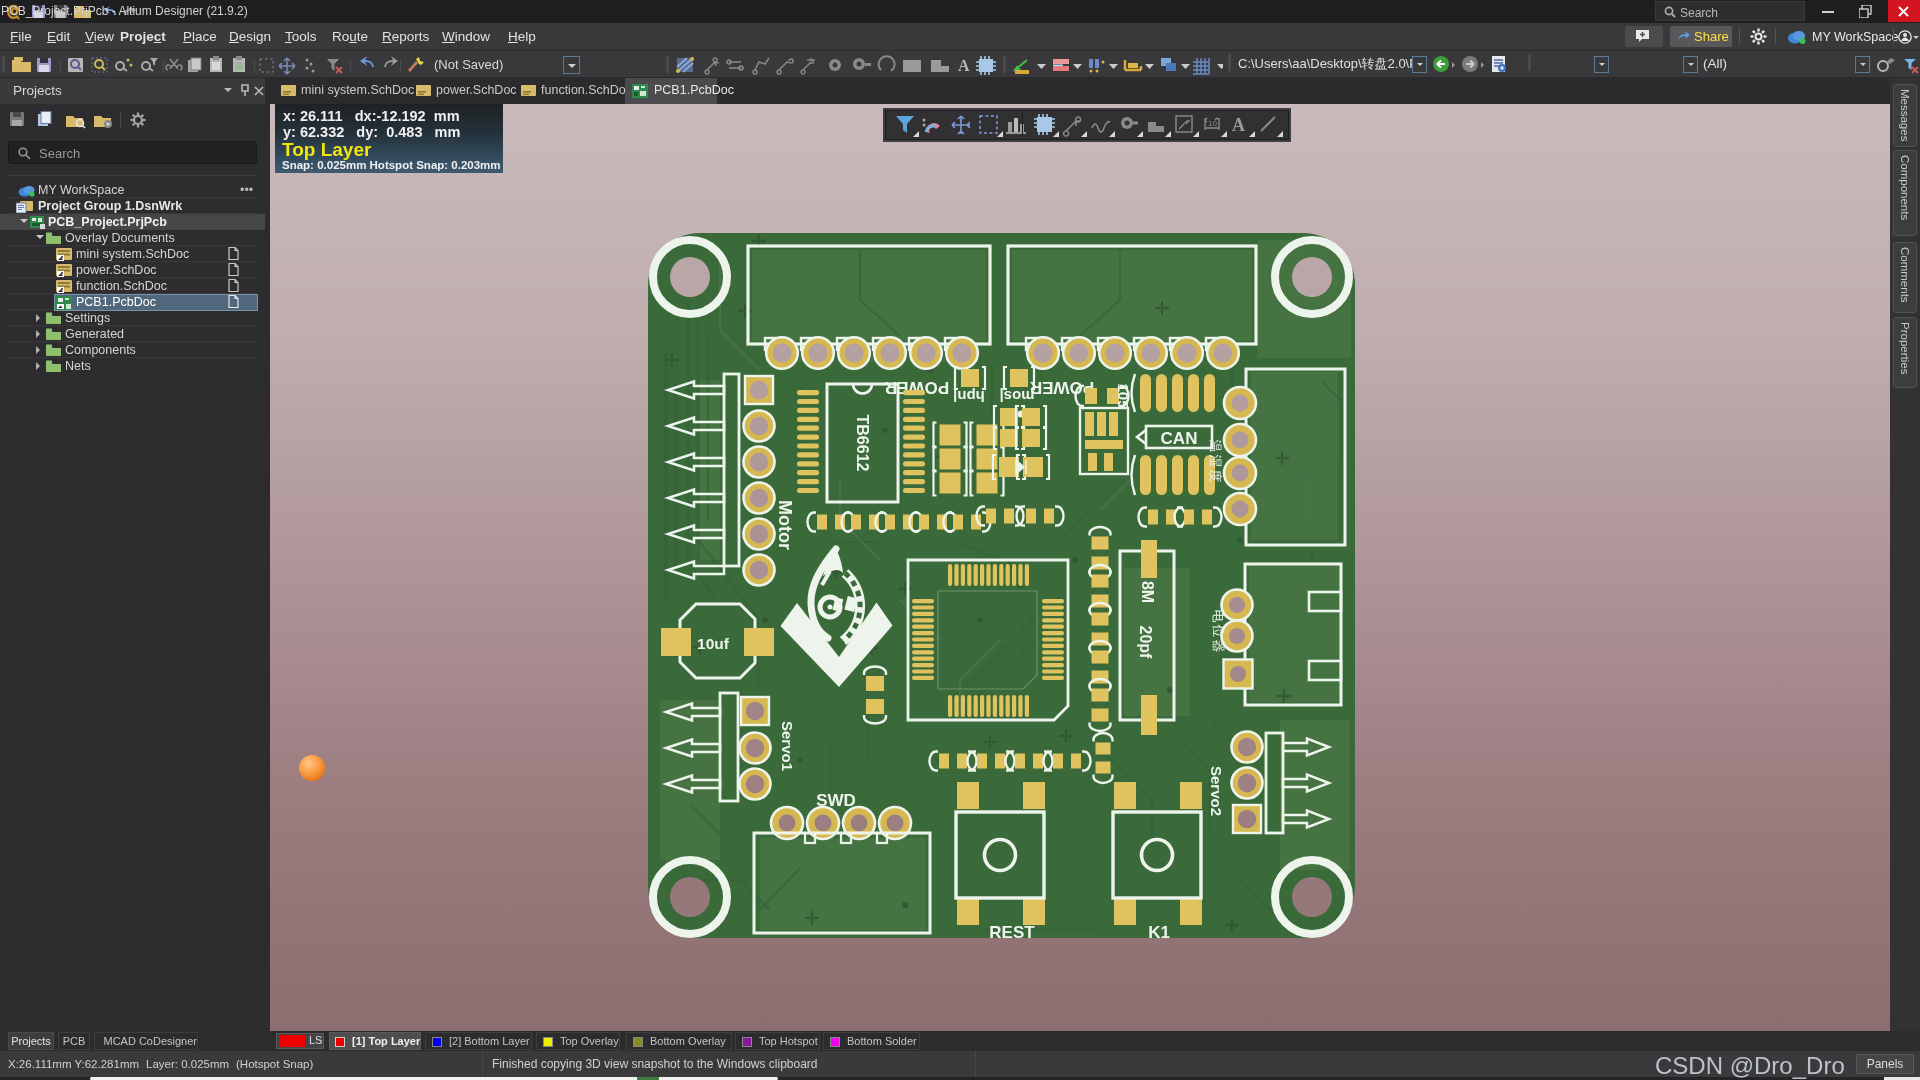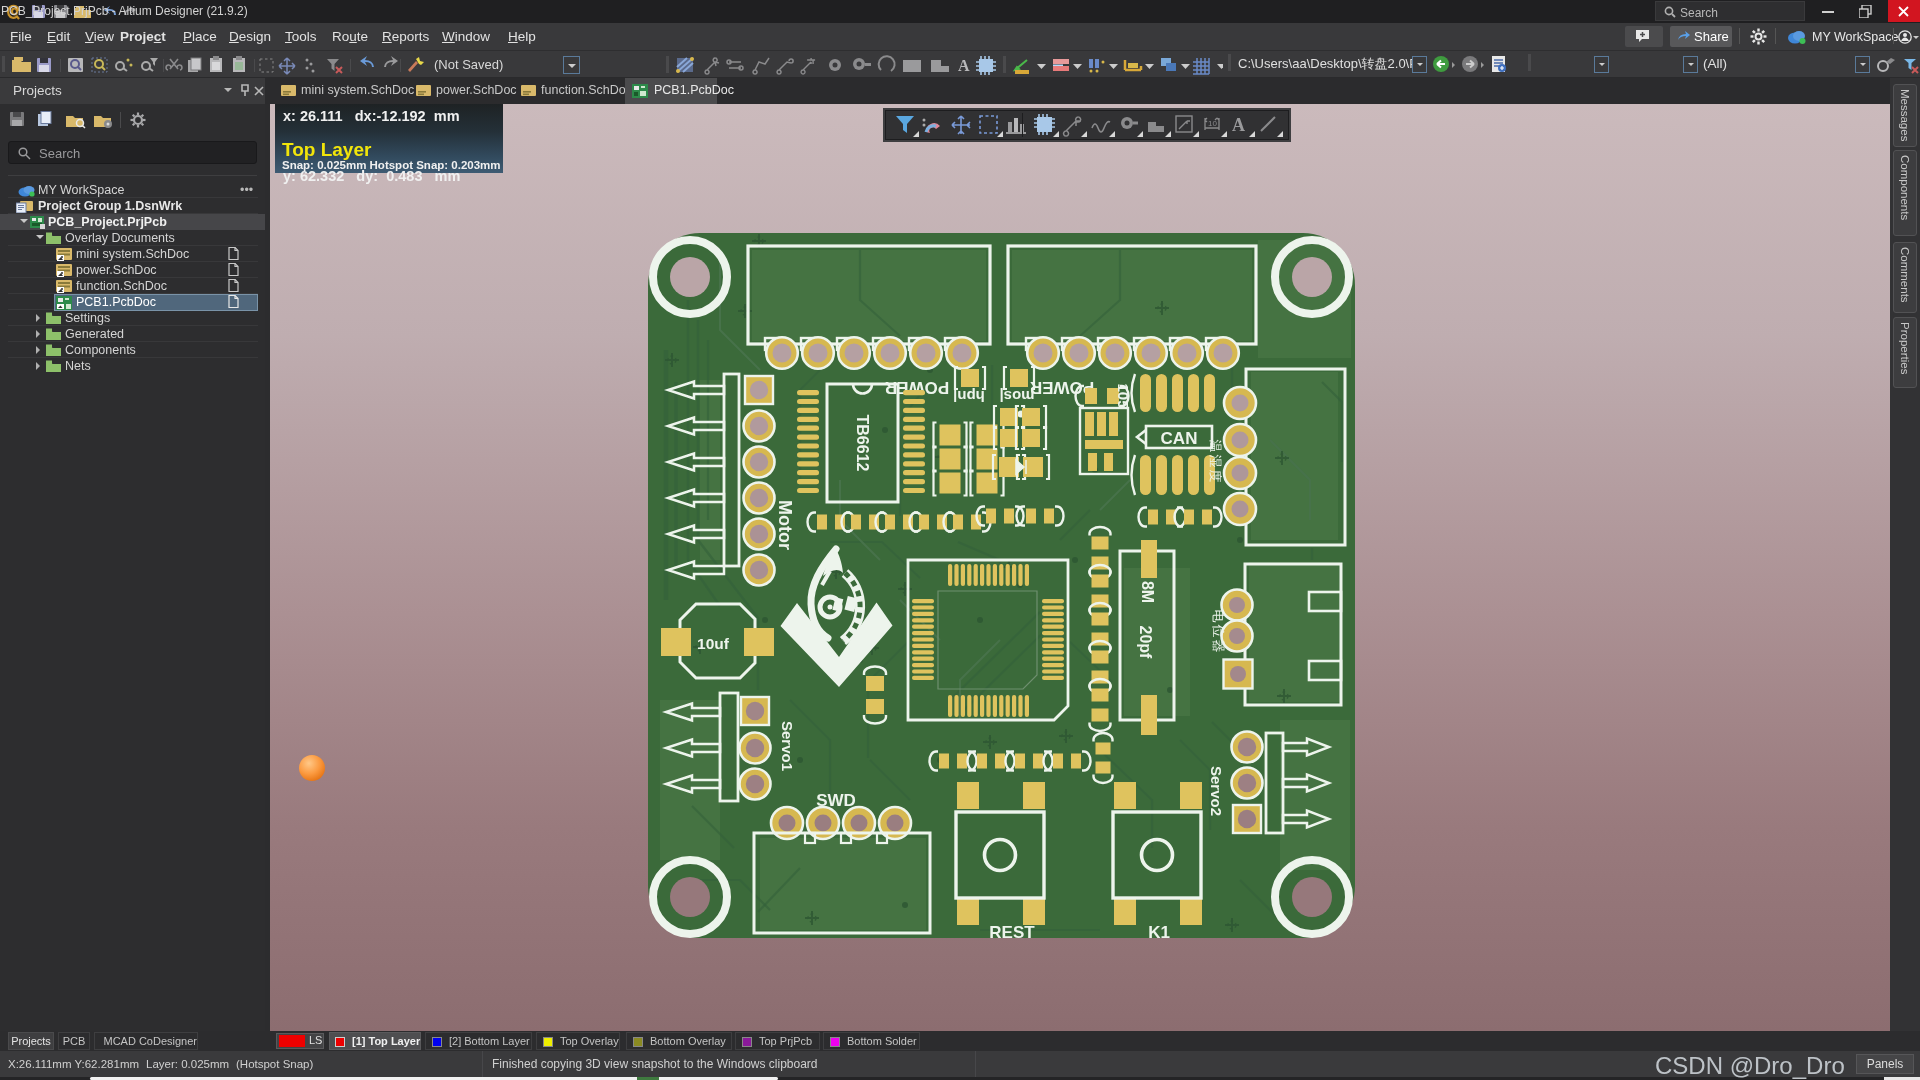--- a/index.html
+++ b/index.html
@@ -53,21 +53,21 @@
   <div class="abs" style="left:382px;top:6px;"><u>R</u>eports</div>
   <div class="abs" style="left:442px;top:6px;"><u>W</u>indow</div>
   <div class="abs" style="left:508px;top:6px;"><u>H</u>elp</div>
 
   <div class="abs" style="left:1625px;top:3px;width:38px;height:21px;background:#4b4b4d;border-radius:2px;">
     <svg width="18" height="15" style="margin:3px 10px">
         <path d="M1,1 h13 v9 h-7 l-3,3 v-3 h-3 z" fill="#e8e8e8"></path>
         <path d="M7.5,3 v5 M5,5.5 h5" stroke="#4b4b4d" stroke-width="1.5"></path>
       </svg>
   </div>
-  <div class="abs" style="left:1670px;top:3px;width:62px;height:21px;background:#58585a;border-radius:2px;color:#ffffff;font-size:13px;">
+  <div class="abs" style="left:1670px;top:3px;width:62px;height:21px;background:#58585a;border-radius:2px;color:#fde047;font-size:13px;">
     <svg width="14" height="12" style="margin:4px 3px -1px 7px">
         <path d="M1,10 q1,-6 8,-6 l-1,-3 5,4 -5,4 1,-3 q-6,0 -8,4z" fill="#5aa0e8"></path>
       </svg>Share
   </div>
   <div class="abs" style="left:1739px;top:5px;width:1px;height:16px;background:#555;"></div>
   <svg class="abs" style="left:1750px;top:5px" width="17" height="17">
       <circle cx="8.5" cy="8.5" r="3" fill="none" stroke="#e8e8e8" stroke-width="2"></circle>
       <g stroke="#e8e8e8" stroke-width="2.4">
         <line x1="8.5" y1="0.5" x2="8.5" y2="3.5"></line>
         <line x1="8.5" y1="13.5" x2="8.5" y2="16.5"></line>
@@ -995,21 +995,21 @@
 <circle cx="1247" cy="783" r="9.2" fill="#9d8083"></circle>
 <rect x="1233.0" y="805.0" width="28" height="28" fill="#d6b850" stroke="#edf4ec" stroke-width="2.4"></rect>
 <circle cx="1247" cy="819" r="9.2" fill="#9b7e81"></circle>
 <text x="1216" y="796" font-size="15" font-weight="bold" fill="#edf4ec" text-anchor="middle" transform="rotate(90 1216 791)">Servo2</text>
 </svg>
 
   <div class="abs" style="left:29px;top:651px;width:26px;height:26px;border-radius:50%;background:radial-gradient(circle at 38% 32%,#ffc888 0%,#fb9a40 45%,#e87818 75%,#c05c10 100%);"></div>
 
   <div class="abs" style="left:5px;top:0;width:228px;height:69px;background:linear-gradient(180deg,#1e2224 0%,#243038 40%,#31495c 75%,#3e5b73 100%);color:#f0f0f0;font-weight:bold;">
     <div class="abs" style="left:8px;top:4px;font-size:14.5px;white-space:nowrap;">x: 26.111&nbsp;&nbsp;&nbsp;dx:-12.192&nbsp; mm</div>
-    <div class="abs" style="left:8px;top:20px;font-size:14.5px;white-space:nowrap;margin-top:44px;">y: 62.332&nbsp;&nbsp;&nbsp;dy:&nbsp; 0.483&nbsp;&nbsp; mm</div>
+    <div class="abs" style="left:8px;top:20px;font-size:14.5px;white-space:nowrap;">y: 62.332&nbsp;&nbsp;&nbsp;dy:&nbsp; 0.483&nbsp;&nbsp; mm</div>
     <div class="abs" style="left:7px;top:35px;font-size:19px;color:#f2e50a;">Top Layer</div>
     <div class="abs" style="left:7px;top:55px;font-size:11.5px;white-space:nowrap;">Snap: 0.025mm Hotspot Snap: 0.203mm</div>
   </div>
 
   <div class="abs" style="left:615px;top:6px;width:404px;height:30px;background:#313133;border:1px solid #1d1d1f;outline:2px solid #3e3e40;text-decoration:underline;">
     <svg width="398" height="28">
       <g transform="translate(8,3)">
         <path d="M2,2 h18 l-7,8 v9 l-4,-3 v-6 z" fill="#5aa7e0"></path>
       </g>
       <g transform="translate(36,3)">
@@ -1117,21 +1117,21 @@
   <div class="abs" style="left:536px;top:1px;width:84px;height:18px;border:1px solid #3e3e40;">
     <div class="abs" style="left:6px;top:4px;width:10px;height:10px;background:#eeee00;border:1px solid #888;"></div>
     <div class="abs" style="left:23px;top:2px;">Top Overlay</div>
   </div>
   <div class="abs" style="left:626px;top:1px;width:106px;height:18px;border:1px solid #3e3e40;">
     <div class="abs" style="left:6px;top:4px;width:10px;height:10px;background:#8a8a22;border:1px solid #888;"></div>
     <div class="abs" style="left:23px;top:2px;">Bottom Overlay</div>
   </div>
   <div class="abs" style="left:735px;top:1px;width:85px;height:18px;border:1px solid #3e3e40;">
     <div class="abs" style="left:6px;top:4px;width:10px;height:10px;background:#8a1a9a;border:1px solid #888;"></div>
-    <div class="abs" style="left:23px;top:2px;">Top PrjPcb</div>
+    <div class="abs" style="left:23px;top:2px;">Top Hotspot</div>
   </div>
   <div class="abs" style="left:823px;top:1px;width:97px;height:18px;border:1px solid #3e3e40;">
     <div class="abs" style="left:6px;top:4px;width:10px;height:10px;background:#ee00ee;border:1px solid #888;"></div>
     <div class="abs" style="left:23px;top:2px;">Bottom Solder</div>
   </div>
 </div>
 
 <div class="abs" style="left:0;top:1051px;width:1920px;height:26px;background:#3a3a3c;color:#d0d0d0;font-size:12px;white-space:nowrap;" id="statusbar">
   <div class="abs" style="left:8px;top:7px;font-size:11.5px;">X:26.111mm Y:62.281mm</div>
   <div class="abs" style="left:146px;top:7px;font-size:11.5px;">Layer: 0.025mm</div>

